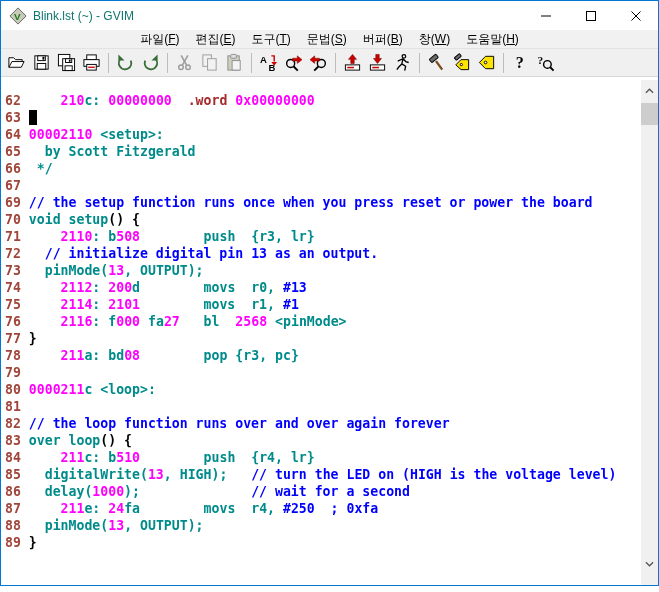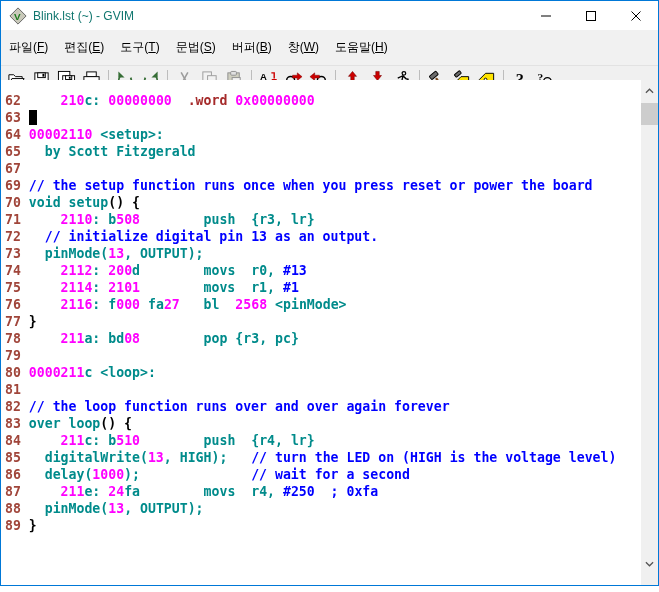--- a/index.html
+++ b/index.html
@@ -9,22 +9,22 @@
             border:1px solid var(--border); }
   
   .titlebar { height:29px; background:#ffffff; display:flex; align-items:center; }
   .tb-icon { width:18px; height:18px; margin:0 6px 0 8px; flex:0 0 auto; }
   .tb-title { font-size:12px; color:#0f766e; flex:1 1 auto; }
   .win-controls { display:flex; height:100%; }
   .win-btn { width:45px; height:100%; display:flex; align-items:center; justify-content:center;
              background:transparent; border:none; cursor:default; }
   .win-btn svg { width:10px; height:10px; }
   
-  .menubar { height:36px; background:#f1f1f1; display:flex; align-items:center;
-             font-size:12px; color:#000; border-bottom:1px solid #e2e2e2; }
+  .menubar { height:19px; background:#f1f1f1; display:flex; align-items:center;
+             font-size:12px; color:#000; border-bottom:1px solid #e2e2e2;justify-content:center; }
   .menu-item { padding:2px 8px; white-space:nowrap; }
   .menu-item .mn { text-decoration:underline; }
   
   .toolbar { height:28px; background:#f0f0f0; display:flex; align-items:center;
              padding-left:3px; border-bottom:1px solid #d8d8d8; }
   .tb-btn { width:25px; height:24px; background:transparent; border:1px solid transparent;
             display:flex; align-items:center; justify-content:center; padding:0; }
   .tb-btn svg { width:19px; height:19px; }
   .tb-sep { width:1px; height:20px; background:#bdbdbd; margin:0 4px; }
   
@@ -242,20 +242,21 @@
         </svg>
       </button>
     </div>
 
   <div class="editor">
     <div class="code" id="code">
         <div class="line"><span class="ln">62</span><span class="tok-k">    </span><span class="tok-n">210</span><span class="tok-i">c:</span><span class="tok-k"> </span><span class="tok-n">00000000</span><span class="tok-k">  </span><span class="tok-s">.word</span><span class="tok-k"> </span><span class="tok-n">0x00000000</span></div>
         <div class="line"><span class="ln">63</span><span class="tok-cur"> </span></div>
         <div class="line"><span class="ln">64</span><span class="tok-n">00002110</span><span class="tok-k"> </span><span class="tok-i">&lt;setup&gt;:</span></div>
         <div class="line"><span class="ln">65</span><span class="tok-i">  by Scott Fitzgerald</span></div>
+        <div class="line"><span class="ln">66</span><span class="tok-i"> */</span></div>
         <div class="line"><span class="ln">67</span></div>
         <div class="line"><span class="ln">69</span><span class="tok-c">// the setup function runs once when you press reset or power the board</span></div>
         <div class="line"><span class="ln">70</span><span class="tok-i">void setup</span><span class="tok-k">() {</span></div>
         <div class="line"><span class="ln">71</span><span class="tok-k">    </span><span class="tok-n">2110</span><span class="tok-i">:</span><span class="tok-k"> </span><span class="tok-i">b</span><span class="tok-n">508</span><span class="tok-k">        </span><span class="tok-i">push  {r3, lr}</span></div>
         <div class="line"><span class="ln">72</span><span class="tok-k">  </span><span class="tok-c">// initialize digital pin 13 as an output.</span></div>
         <div class="line"><span class="ln">73</span><span class="tok-k">  </span><span class="tok-i">pinMode(</span><span class="tok-n">13</span><span class="tok-i">, OUTPUT);</span></div>
         <div class="line"><span class="ln">74</span><span class="tok-k">    </span><span class="tok-n">2112</span><span class="tok-i">:</span><span class="tok-k"> </span><span class="tok-n">200</span><span class="tok-i">d</span><span class="tok-k">        </span><span class="tok-i">movs  r0, </span><span class="tok-c">#13</span></div>
         <div class="line"><span class="ln">75</span><span class="tok-k">    </span><span class="tok-n">2114</span><span class="tok-i">:</span><span class="tok-k"> </span><span class="tok-n">2101</span><span class="tok-k">        </span><span class="tok-i">movs  r1, </span><span class="tok-c">#1</span></div>
         <div class="line"><span class="ln">76</span><span class="tok-k">    </span><span class="tok-n">2116</span><span class="tok-i">:</span><span class="tok-k"> </span><span class="tok-i">f</span><span class="tok-n">000</span><span class="tok-k"> </span><span class="tok-i">fa</span><span class="tok-n">27</span><span class="tok-k">   </span><span class="tok-i">bl  </span><span class="tok-n">2568</span><span class="tok-i"> &lt;pinMode&gt;</span></div>
         <div class="line"><span class="ln">77</span><span class="tok-k">}</span></div>

